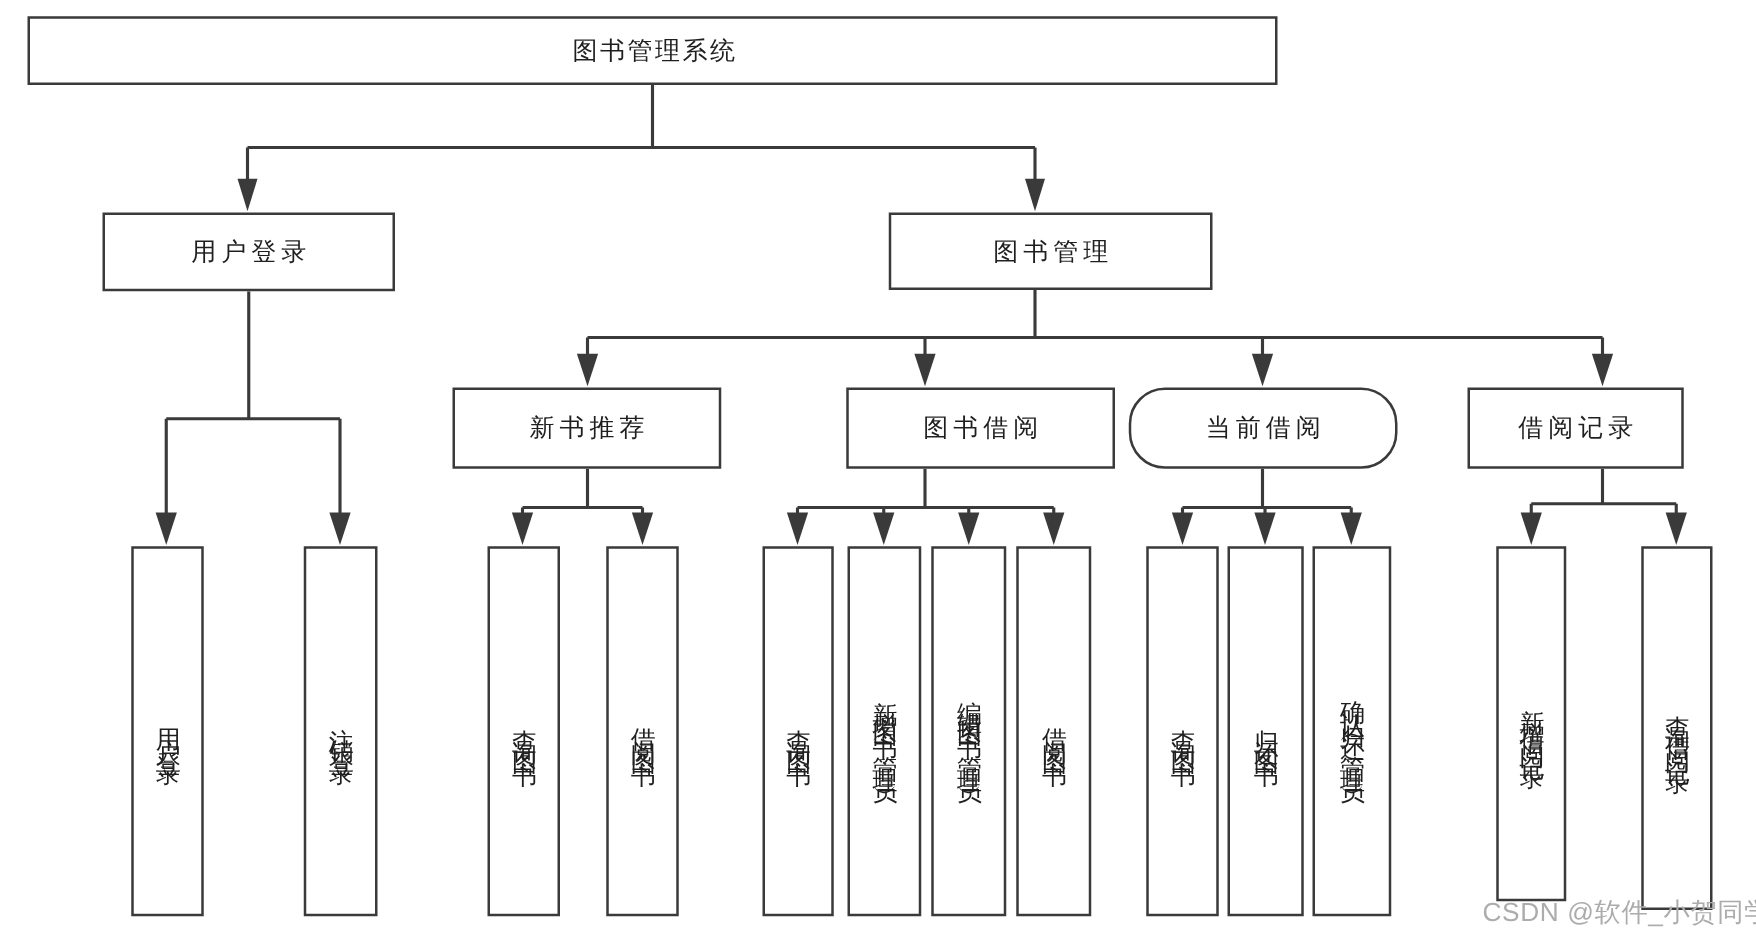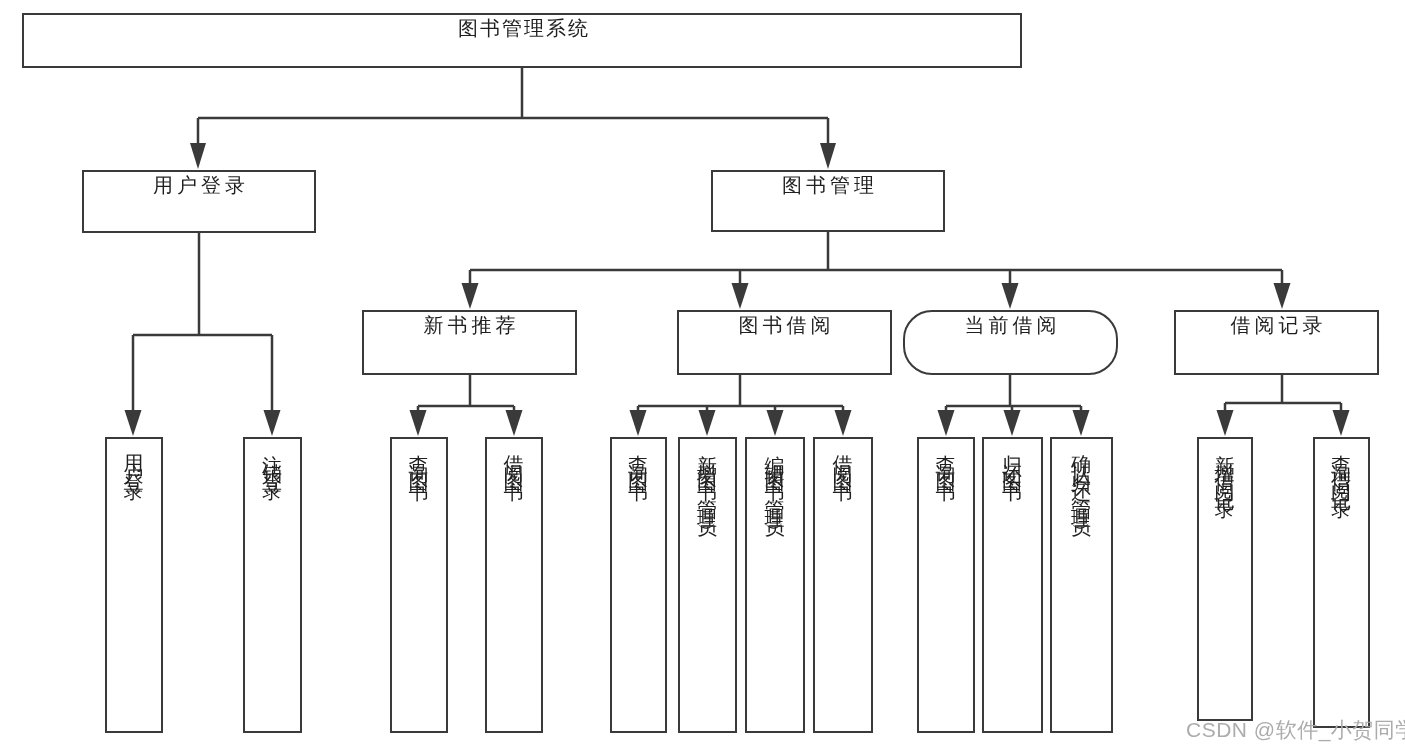--- a/index.html
+++ b/index.html
@@ -17,21 +17,21 @@
     overflow:hidden;
   }
   .connectors{position:absolute;left:0;top:0;z-index:1;}
   .connectors path{stroke:var(--line);stroke-width:2.5;fill:none;}
   .connectors polygon{fill:var(--line);stroke:none;}
   .node{
     position:absolute;
     box-sizing:border-box;
     border:2px solid var(--line);
     background:var(--background);
-    display:flex;justify-content:center;
+    display:flex;align-items:center;justify-content:center;
     color:var(--text);
     z-index:2;
   }
   .node.h{font-size:20px;letter-spacing:4px;text-indent:4px;}
   .node.root{border-width:2.5px;letter-spacing:2px;}
   .node.leaf span{
     writing-mode:vertical-rl;
     text-orientation:mixed;
     font-size:20px;
     letter-spacing:9px;
@@ -88,34 +88,34 @@
     <polygon points="1332.5,410 1349.5,410 1341,436"></polygon>
   </svg>
 
   <div class="node h root" style="left:22px;top:13px;width:1000px;height:55px;">
     <span>图书管理系统</span>
   </div>
 
   <div class="node h" style="left:82px;top:170px;width:234px;height:63px;">
     <span>用户登录</span>
   </div>
-  <div class="node h" style="left:711px;top:170px;width:234px;height:62px;">
+  <div class="node h" style="left:711px;top:170px;width:259px;height:62px;">
     <span>图书管理</span>
   </div>
 
   <div class="node h" style="left:362px;top:310px;width:215px;height:65px;">
     <span>新书推荐</span>
   </div>
   <div class="node h" style="left:633px;top:310px;width:215px;height:65px;margin-left:44px;">
     <span>图书借阅</span>
   </div>
   <div class="node h" style="left:903px;top:310px;width:215px;height:65px;border-radius:29px;">
     <span>当前借阅</span>
   </div>
-  <div class="node h" style="left:1174px;top:310px;width:205px;height:65px;">
+  <div class="node h" style="left:1174px;top:310px;width:173px;height:65px;">
     <span>借阅记录</span>
   </div>
 
   <div class="node leaf" style="left:105px;top:437px;width:58px;height:296px;">
     <span>用户登录</span>
   </div>
   <div class="node leaf" style="left:243px;top:437px;width:59px;height:296px;">
     <span>注销登录</span>
   </div>
 

